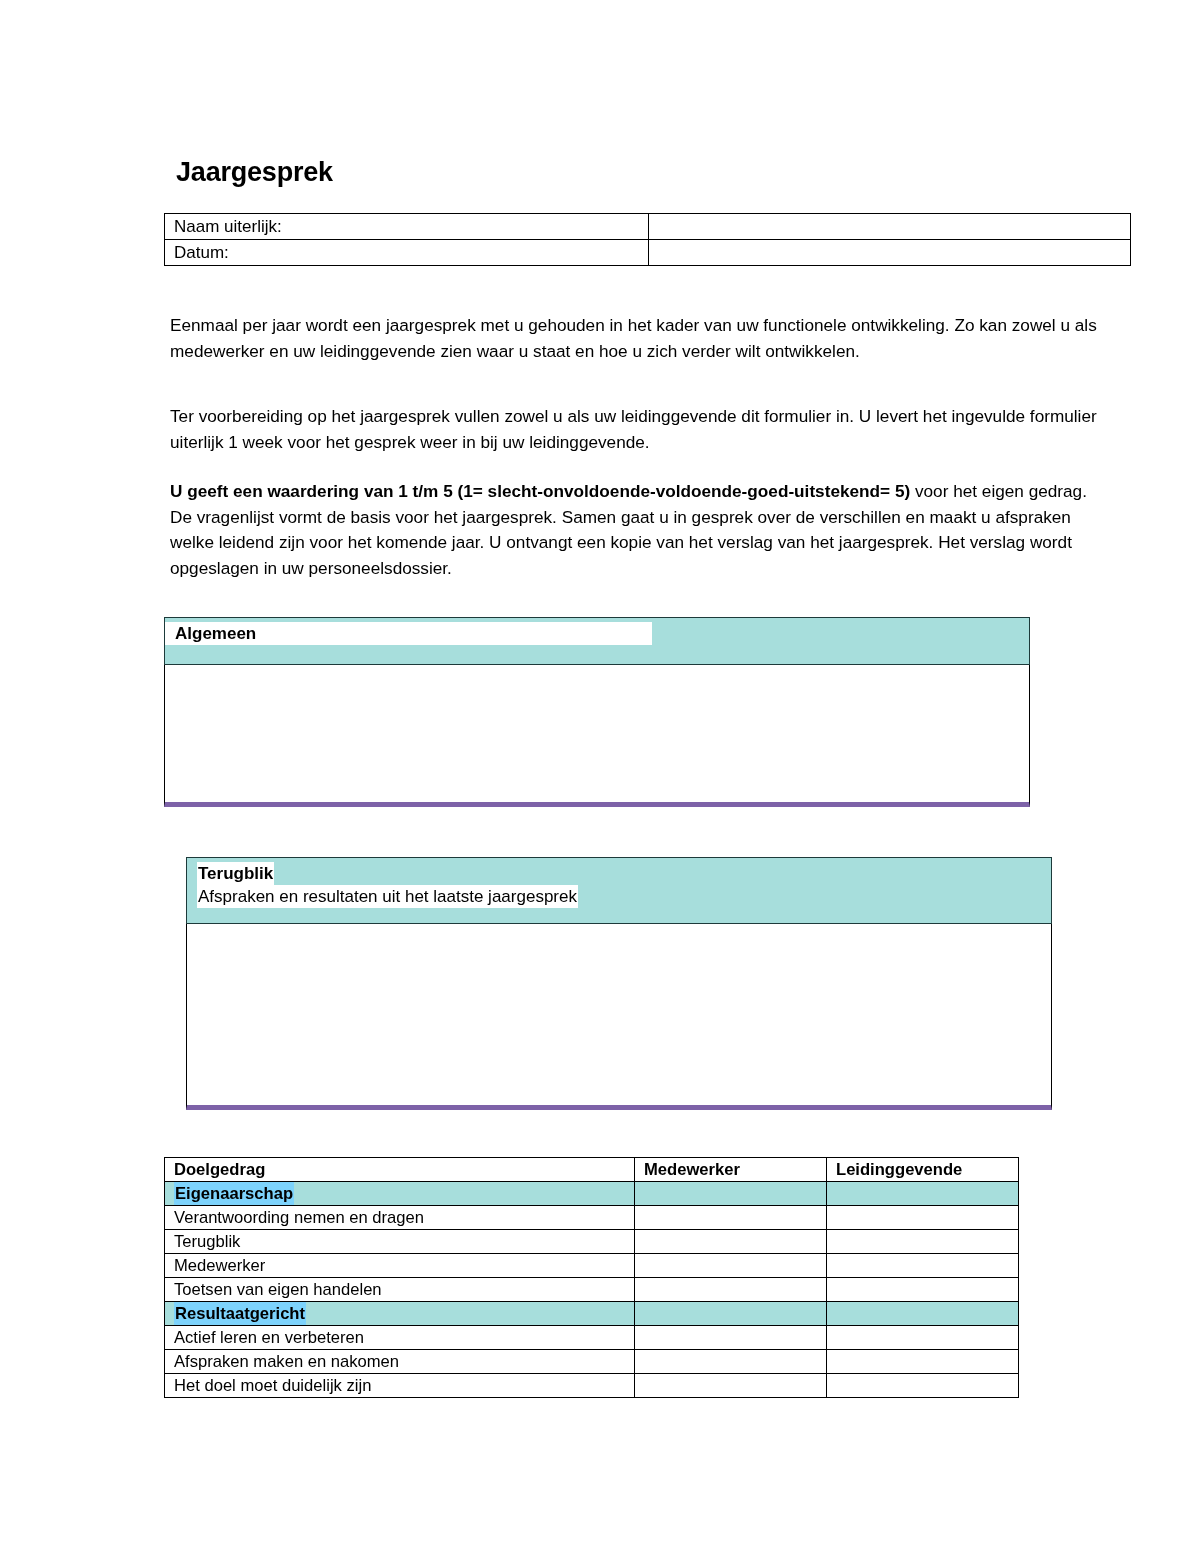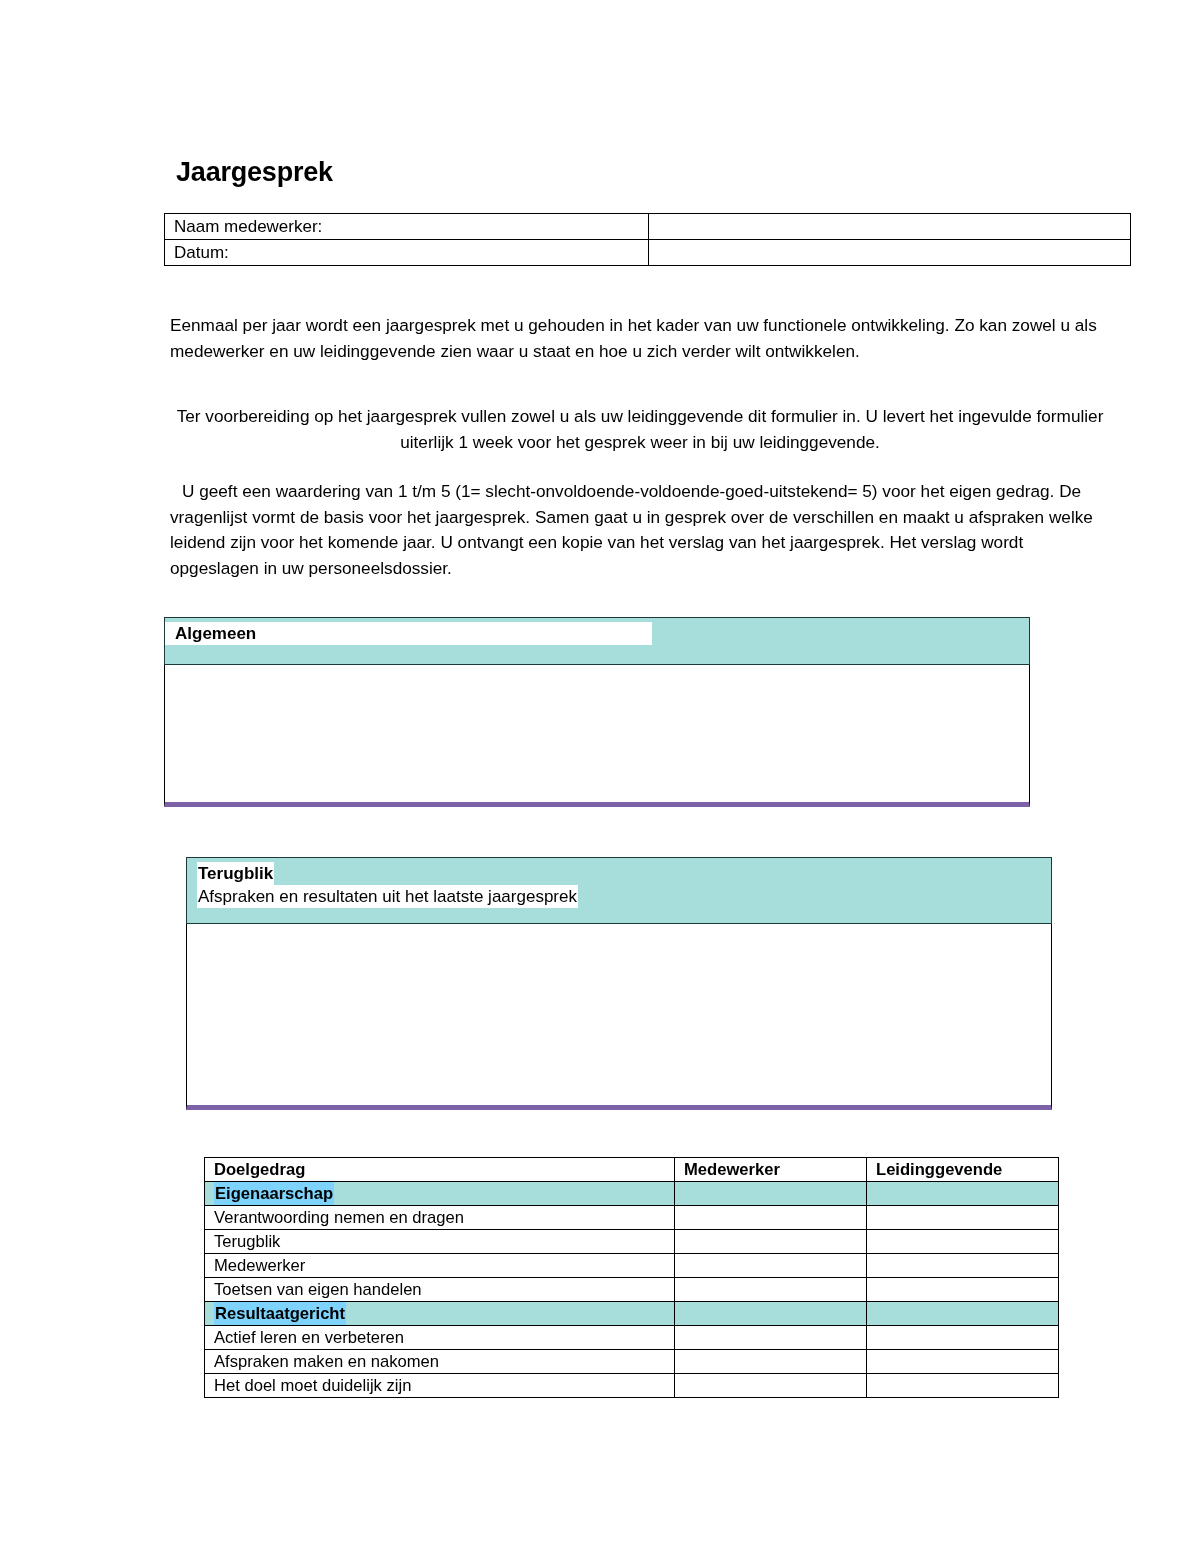--- a/index.html
+++ b/index.html
@@ -59,24 +59,24 @@
 
   
   .para {
     position: absolute;
     left: 170px;
     width: 940px;
     font-size: 17.2px;
     line-height: 25.5px;
   }
   .para.p1 { top: 313px; }
-  .para.p2 { top: 404px; text-align: center; }
+  .para.p2 { top: 404px; }
   .para.p3 { top: 479px; }
 
-  .para .b { font-weight: normal; margin-left: 12px; }
+  .para .b { font-weight: bold; }
 
   
   .section {
     position: absolute;
     left: 164px;
     width: 866px;
   }
   .sec-head {
     position: relative;
     background: #a7dedc;
@@ -120,21 +120,20 @@
   .sec-terugblik .sec-body { height: 186px; }
 
   
   .comp-table {
     position: absolute;
     left: 164px;
     top: 1157px;
     width: 854px;
     border-collapse: collapse;
     table-layout: fixed;
-    margin-left: 40px;
   }
   .comp-table td, .comp-table th {
     border: 1.6px solid #000000;
     height: 23px;
     font-size: 16.6px;
     line-height: 23px;
     padding: 0 0 0 9px;
     text-align: left;
     vertical-align: middle;
     white-space: nowrap;
@@ -159,21 +158,21 @@
 </head>
 <body>
 
 <div class="page">
 
   <div class="doc-title">Jaargesprek</div>
 
   <table class="info-table">
     <tbody>
       <tr>
-        <td class="label">Naam medewerker:</td>
+        <td class="label">Naam uiterlijk:</td>
         <td class="value"></td>
       </tr>
       <tr>
         <td class="label">Datum:</td>
         <td class="value"></td>
       </tr>
     </tbody>
   </table>
 
   <div class="para p1">Eenmaal per jaar wordt een jaargesprek met u gehouden in het kader van uw functionele ontwikkeling. Zo kan zowel u als medewerker en uw leidinggevende zien waar u staat en hoe u zich verder wilt ontwikkelen.</div>

